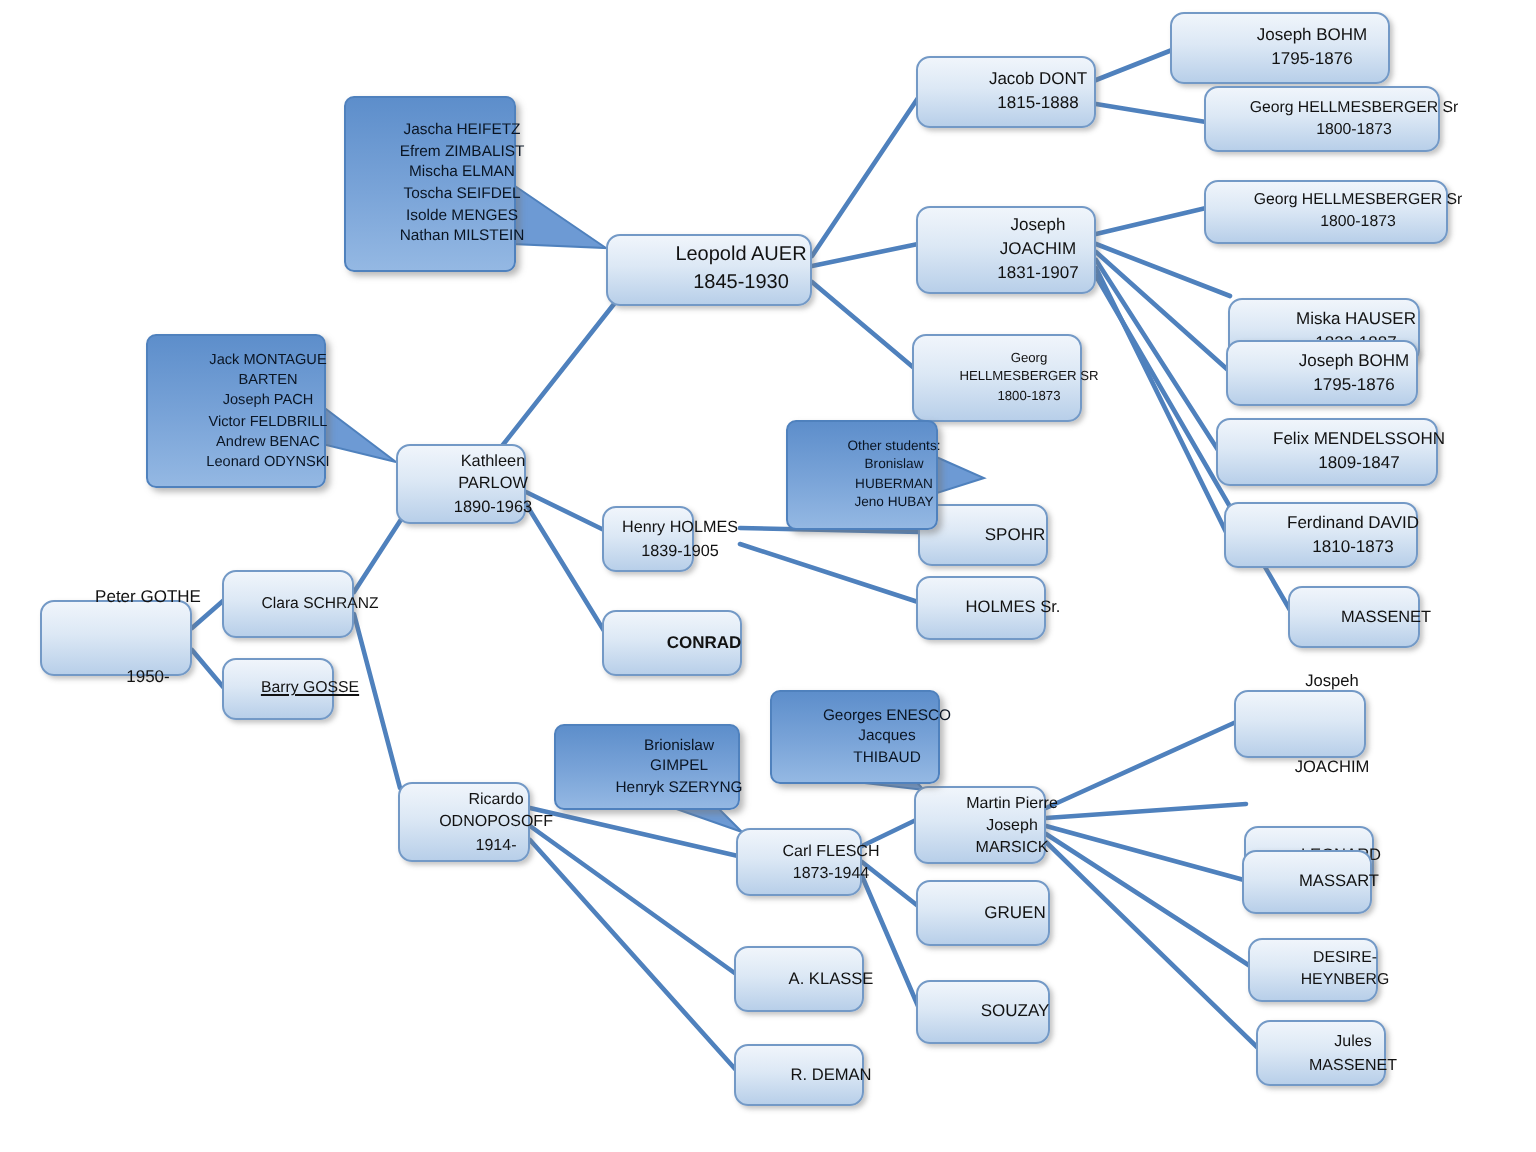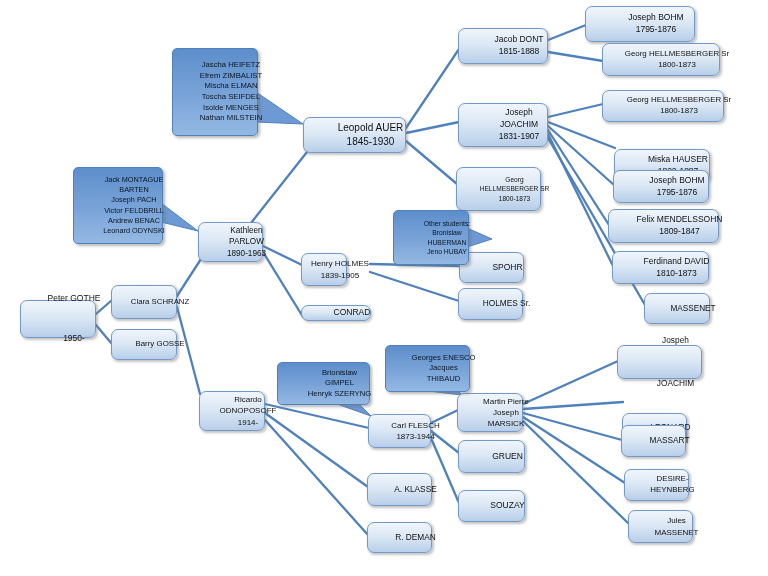--- a/index.html
+++ b/index.html
@@ -126,34 +126,34 @@
     <div class="node box" style="left: 301px; top: 253px; width: 46px; height: 33px; font-size: 8.1px;">
       <div class="ln">Henry HOLMES</div>
       <div class="ln">1839-1905</div>
     </div>
     <div class="node box" style="left: 459px; top: 252px; width: 65px; height: 31px; font-size: 8.5px;">
       <div class="ln">SPOHR</div>
     </div>
     <div class="node box" style="left: 458px; top: 288px; width: 65px; height: 32px; font-size: 8.3px;">
       <div class="ln">HOLMES Sr.</div>
     </div>
-    <div class="node box" style="left: 301px; top: 305px; width: 70px; height: 16px; font-size: 8.5px;">
+    <div class="node box" style="left: 301px; top: 305px; width: 70px; height: 33px; font-size: 8.5px; font-weight: bold;">
       <div class="ln">CONRAD</div>
     </div>
     <div class="node box" style="left: 111px; top: 285px; width: 66px; height: 34px; font-size: 7.8px;">
       <div class="ln">Clara SCHRANZ</div>
     </div>
     <div class="node box" style="left: 20px; top: 300px; width: 76px; height: 38px; font-size: 8.5px; gap: 28px;">
       <div class="ln">Peter GOTHE</div>
       <div class="ln">1950-</div>
     </div>
-    <div class="node box" style="left: 111px; top: 329px; width: 66px; height: 31px; font-size: 7.9px;">
+    <div class="node box" style="left: 111px; top: 329px; width: 56px; height: 31px; font-size: 7.9px; text-decoration: underline;">
       <div class="ln">Barry GOSSE</div>
     </div>
-    <div class="node box" style="left: 617px; top: 345px; width: 85px; height: 34px; font-size: 8.3px; gap: 32px;">
+    <div class="node box" style="left: 617px; top: 345px; width: 66px; height: 34px; font-size: 8.3px; gap: 32px;">
       <div class="ln">Jospeh</div>
       <div class="ln">JOACHIM</div>
     </div>
     <div class="node box" style="left: 457px; top: 393px; width: 66px; height: 39px; font-size: 8px;">
       <div class="ln">Martin Pierre</div>
       <div class="ln">Joseph</div>
       <div class="ln">MARSICK</div>
     </div>
     <div class="node box" style="left: 622px; top: 388px; width: 65px; height: 30px; font-size: 8.3px; margin-top: 25px;">
       <div class="ln">LEONARD</div>

